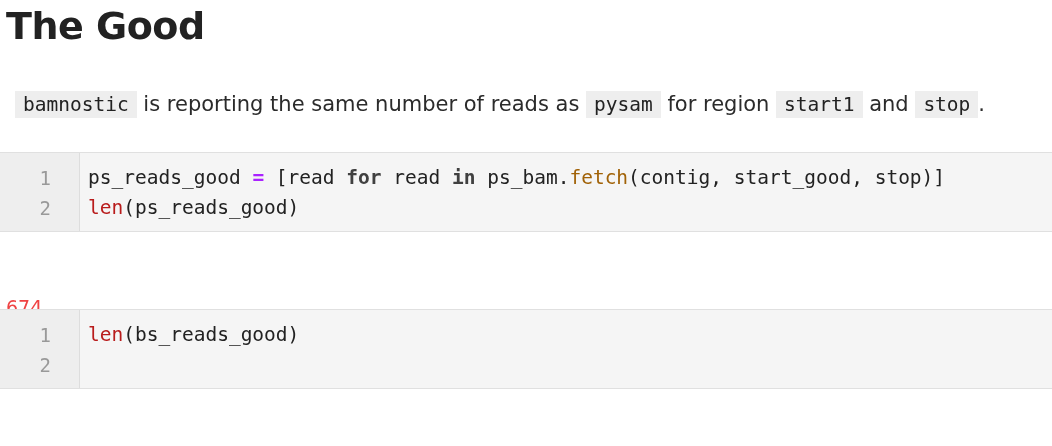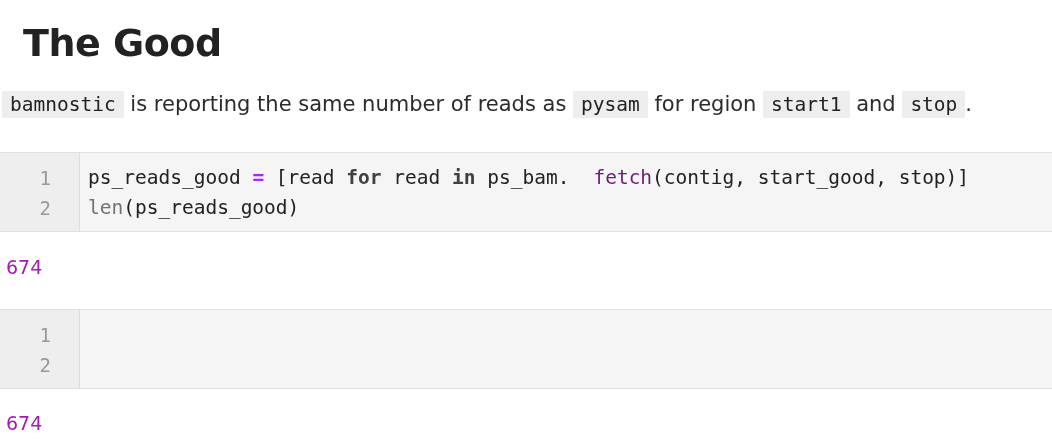--- a/index.html
+++ b/index.html
@@ -3,25 +3,25 @@
   <meta charset="utf-8">
   <style>
     html, body { margin: 0; padding: 0; background: #ffffff; }
     body {
       width: 1052px; height: 446px; overflow: hidden;
       font-family: "DejaVu Sans", sans-serif; color: #212121;
       position: relative;
     }
     .heading {
       position: absolute; left: 6px; top: 4px;
-      font-size: 38px; font-weight: 600; color: #222; margin: 17px;
+      font-size: 38px; font-weight: 600; color: #222; margin: 0;
       letter-spacing: -0.5px;
     }
     .para {
-      position: absolute; left: 2px; top: 87px;
+      position: absolute; left: 15px; top: 87px;
       font-size: 21px; color: #2b2b2b; white-space: nowrap;
       line-height: 34px;
     }
     .para .ic {
       font-family: "DejaVu Sans Mono", monospace;
       background: #eeeeee; padding: 2px 8px; font-size: 19.5px; color: #222;
     }
     .cell {
       position: absolute; left: 0; width: 1052px;
       background: #f5f5f5;
@@ -35,25 +35,25 @@
     .ln {
       font-family: "DejaVu Sans Mono", monospace; font-size: 19px;
       color: #999; text-align: right; padding-right: 28px; height: 30px; line-height: 30px;
     }
     .code { padding-left: 8px; padding-top: 10px; }
     .line {
       font-family: "DejaVu Sans Mono", monospace; font-size: 19.5px;
       height: 30px; line-height: 30px; white-space: pre; color: #222;
     }
     .kw { color: #404040; font-weight: bold; }
-    .bi { color: #737373; }
+    .bi { color: #b91c1c; }
     .op { color: #aa22ff; font-weight: bold; }
-    .fn { color: #701a75; margin-left: 24px; }
+    .fn { color: #a16207; }
     .out {
-      position: absolute; left: 6px; font-size: 19px; color: #a21caf;
+      position: absolute; left: 6px; font-size: 19px; color: #ef4444; margin-top: 40px;
     }
   </style>
 </head>
 <body>
 
 <h1 class="heading">The Good</h1>
 
 <div class="para"><span class="ic">bamnostic</span><span> is reporting the same number of reads as </span><span class="ic">pysam</span><span> for region </span><span class="ic">start1</span><span> and </span><span class="ic">stop</span><span>.</span></div>
 
 <div class="cell" style="top:152px; height:78px;">
@@ -68,16 +68,17 @@
 </div>
 
 <div class="out" style="top:256px;">674</div>
 
 <div class="cell" style="top:309px; height:78px;">
   <div class="gutter">
     <div class="ln">1</div>
     <div class="ln">2</div>
   </div>
   <div class="code">
+    <div class="line"><span class="bi">len</span><span>(bs_reads_good)</span></div>
   </div>
 </div>
 
 <div class="out" style="top:412px;">674</div>
 
 </body></html>

